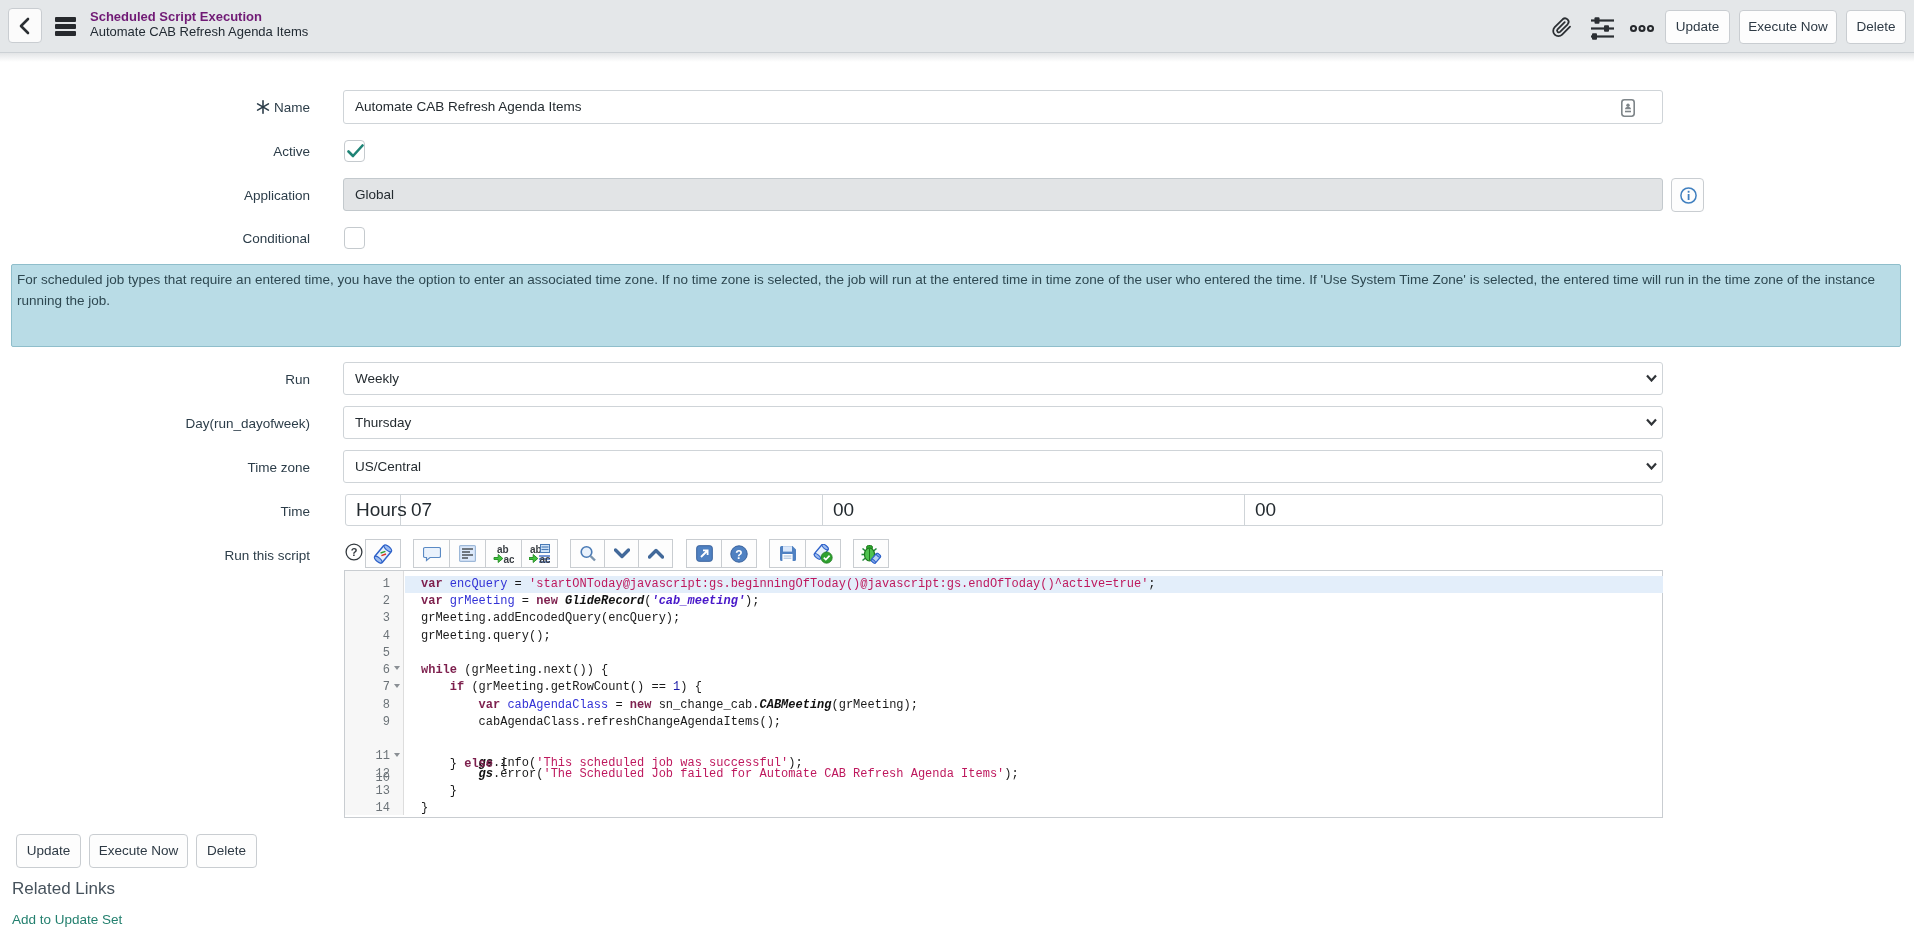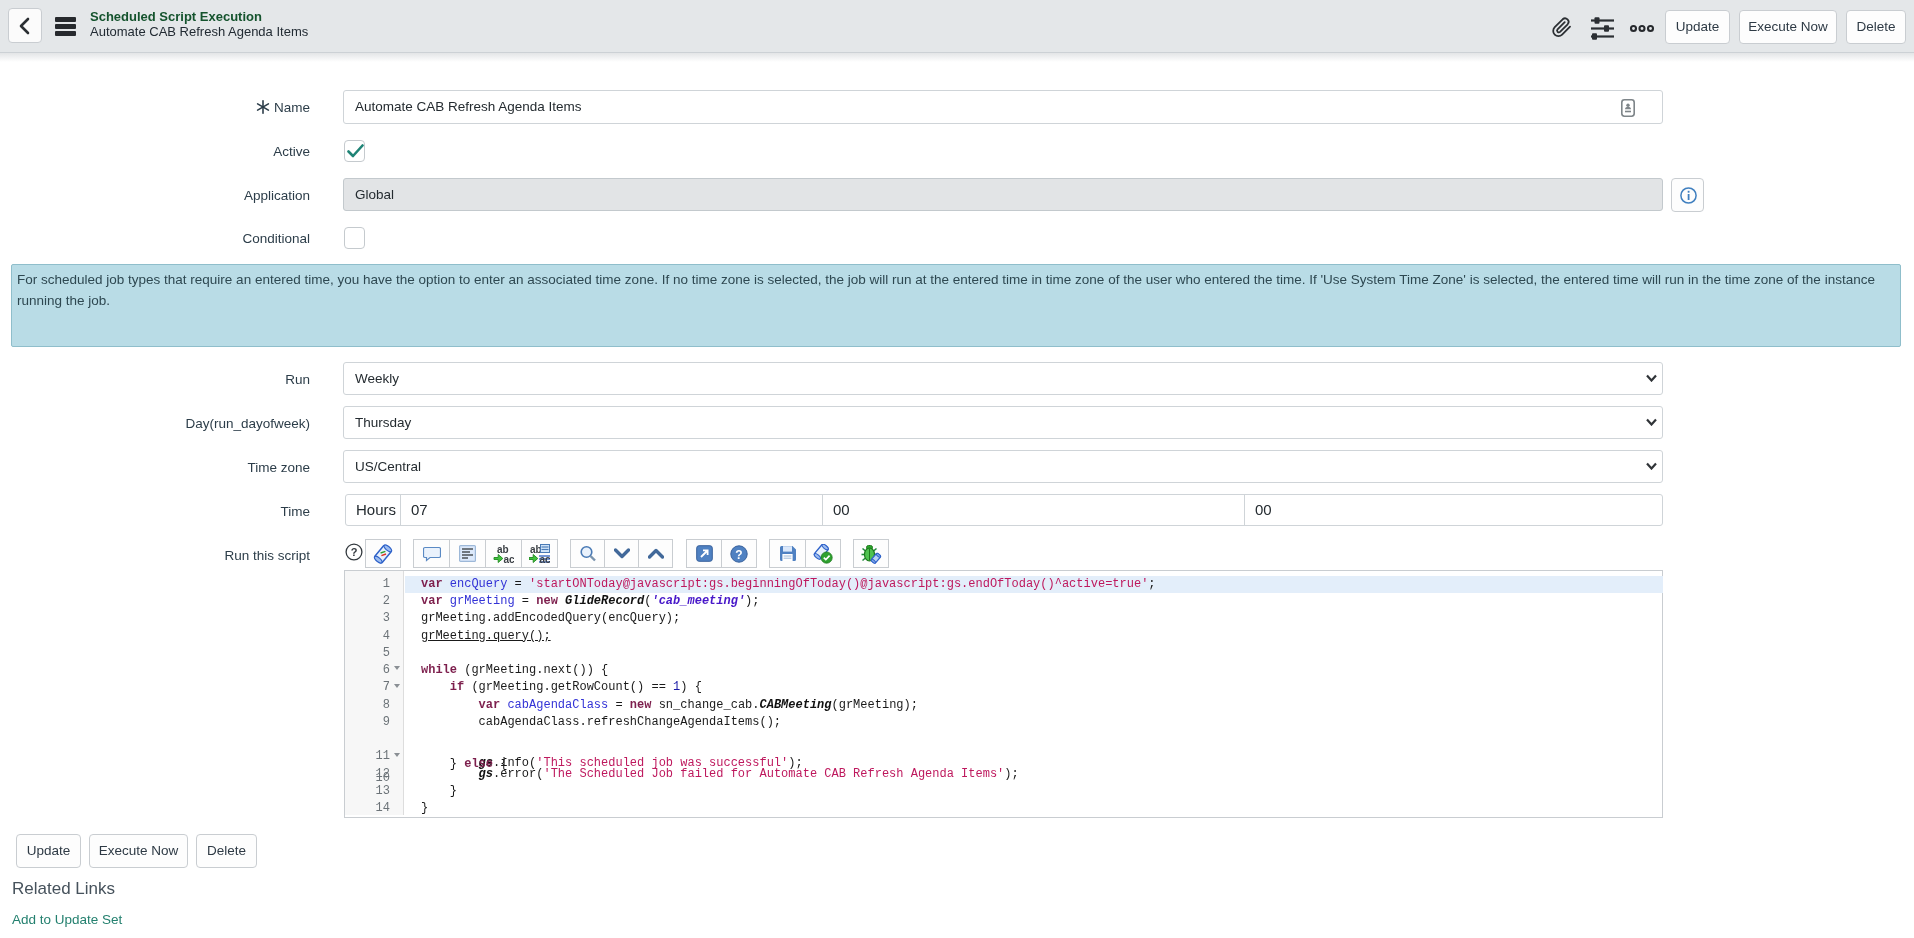--- a/index.html
+++ b/index.html
@@ -5,33 +5,33 @@
 * { margin:0; padding:0; box-sizing:border-box; }
 html,body { width:1914px; height:938px; background:#fff; font-family:"Liberation Sans", sans-serif; }
 #page { position:relative; width:1914px; height:938px; overflow:hidden; }
 
 #hdr { position:absolute; left:0; top:0; width:1914px; height:53px; background:#e4e7e9; border-bottom:1px solid #ccd1d5; }
 #hdrshadow { position:absolute; left:0; top:53px; width:1914px; height:9px; background:linear-gradient(to bottom, rgba(100,110,120,.18), rgba(100,110,120,0)); }
 #backbtn { position:absolute; left:8px; top:8px; width:34px; height:35px; background:#fbfbfb; border:1px solid #c9cdd1; border-radius:4px; }
 #backbtn svg { position:absolute; left:9px; top:8px; }
 #burger { position:absolute; left:55px; top:17px; width:21px; height:20px; }
 #burger span { display:block; height:5px; background:#26292d; border-radius:1px; margin-bottom:2.2px; }
-.htitle { position:absolute; left:90px; top:9px; font-size:13px; font-weight:bold; color:#14532d; }
+.htitle { position:absolute; left:90px; top:9px; font-size:13px; font-weight:bold; color:#701a75; }
 .hsub { position:absolute; left:90px; top:24px; font-size:13px; color:#222b33; }
 .hicon { position:absolute; top:14px; }
 .hbtn { position:absolute; top:10px; height:34px; background:#fdfdfd; border:1px solid #c9cdd1; border-radius:4px; font-size:13.5px; color:#2e3a45; text-align:center; line-height:32px; font-family:"Liberation Sans", sans-serif; }
 
 .lbl { position:absolute; left:0; width:310px; text-align:right; font-size:13.5px; color:#2c3d49; }
 .ctrl { position:absolute; left:343px; width:1320px; height:33px; border:1px solid #cfd4d8; border-radius:3px; background:#fff; font-size:13.5px; color:#242b30; line-height:31px; padding-left:11px; }
 .cbx { position:absolute; left:344px; width:21px; height:22px; background:#fff; border:1px solid #c5cace; border-radius:4px; }
 .chev { position:absolute; right:5px; top:11px; }
 
 #msg { position:absolute; left:11px; top:264px; width:1890px; height:83px; background:#b9dce6; border:1px solid #8fbecb; border-radius:2px; padding:4px 6px 0 5px; font-size:13.5px; line-height:21px; color:#2e4851; }
 
-#timegrp { position:absolute; left:345px; top:494px; width:1318px; height:32px; border:1px solid #cfd4d8; border-radius:3px; display:flex; font-size:15px; color:#242b30; }
+#timegrp { position:absolute; left:345px; top:494px; width:1318px; height:32px; border:1px solid #cfd4d8; border-radius:3px; display:flex; font-size:19px; color:#242b30; }
 #timegrp .seg { border-right:1px solid #cfd4d8; line-height:30px; padding-left:10px; }
 
 .tbtn { position:absolute; top:539px; width:36px; height:29px; background:#fdfdfd; border:1px solid #c9cdd1; display:flex; align-items:center; justify-content:center; }
 
 #editor { position:absolute; left:344px; top:570px; width:1319px; height:248px; border:1px solid #c9cdd1; background:#fff; font-family:"Liberation Mono", monospace; font-size:12px; }
 #gutter { position:absolute; left:0; top:0; width:59px; height:244px; background:#f7f7f7; border-right:1px solid #ddd; }
 .ln { position:absolute; width:45px; text-align:right; color:#6c7378; font-size:12px; line-height:17.26px; }
 .cl { position:absolute; left:76px; white-space:pre; font-size:12px; color:#1a1a1a; line-height:17.26px; }
 .k { color:#7d1f4d; font-weight:bold; }
 .v { color:#3232d6; }
@@ -290,21 +290,21 @@
     <div class="ln" style="top:177.40px;">11</div>
     <div class="ln" style="top:194.66px;">12</div>
     <div class="ln" style="top:211.92px;">13</div>
     <div class="ln" style="top:229.18px;">14</div>
     <div class="fold" style="top:95.30px;"></div>
     <div class="fold" style="top:112.56px;"></div>
     <div class="fold" style="top:181.60px;"></div>
     <div class="cl" style="top:4.80px;"><span class="k">var</span> <span class="v">encQuery</span> = <span class="s">'startONToday@javascript:gs.beginningOfToday()@javascript:gs.endOfToday()^active=true'</span>;</div>
     <div class="cl" style="top:22.06px;"><span class="k">var</span> <span class="v">grMeeting</span> = <span class="k">new</span> <span class="g">GlideRecord</span>(<span class="tb">'cab_meeting'</span>);</div>
     <div class="cl" style="top:39.32px;">grMeeting.addEncodedQuery(encQuery);</div>
-    <div class="cl" style="top:56.58px;text-decoration:underline;">grMeeting.query();</div>
+    <div class="cl" style="top:56.58px;">grMeeting.query();</div>
     <div class="cl" style="top:91.10px;"><span class="k">while</span> (grMeeting.next()) {</div>
     <div class="cl" style="top:108.36px;">    <span class="k">if</span> (grMeeting.getRowCount() == <span class="n">1</span>) {</div>
     <div class="cl" style="top:125.62px;">        <span class="k">var</span> <span class="v">cabAgendaClass</span> = <span class="k">new</span> sn_change_cab.<span class="g">CABMeeting</span>(grMeeting);</div>
     <div class="cl" style="top:142.88px;">        cabAgendaClass.refreshChangeAgendaItems();</div>
     <div class="cl" style="top:160.14px;margin-top:24px;">        <span class="g">gs</span>.info(<span class="s">'This scheduled job was successful'</span>);</div>
     <div class="cl" style="top:185px;">    } <span class="k">else</span> {</div>
     <div class="cl" style="top:194.66px;">        <span class="g">gs</span>.error(<span class="s">'The Scheduled Job failed for Automate CAB Refresh Agenda Items'</span>);</div>
     <div class="cl" style="top:211.92px;">    }</div>
     <div class="cl" style="top:229.18px;">}</div>
   </div>

